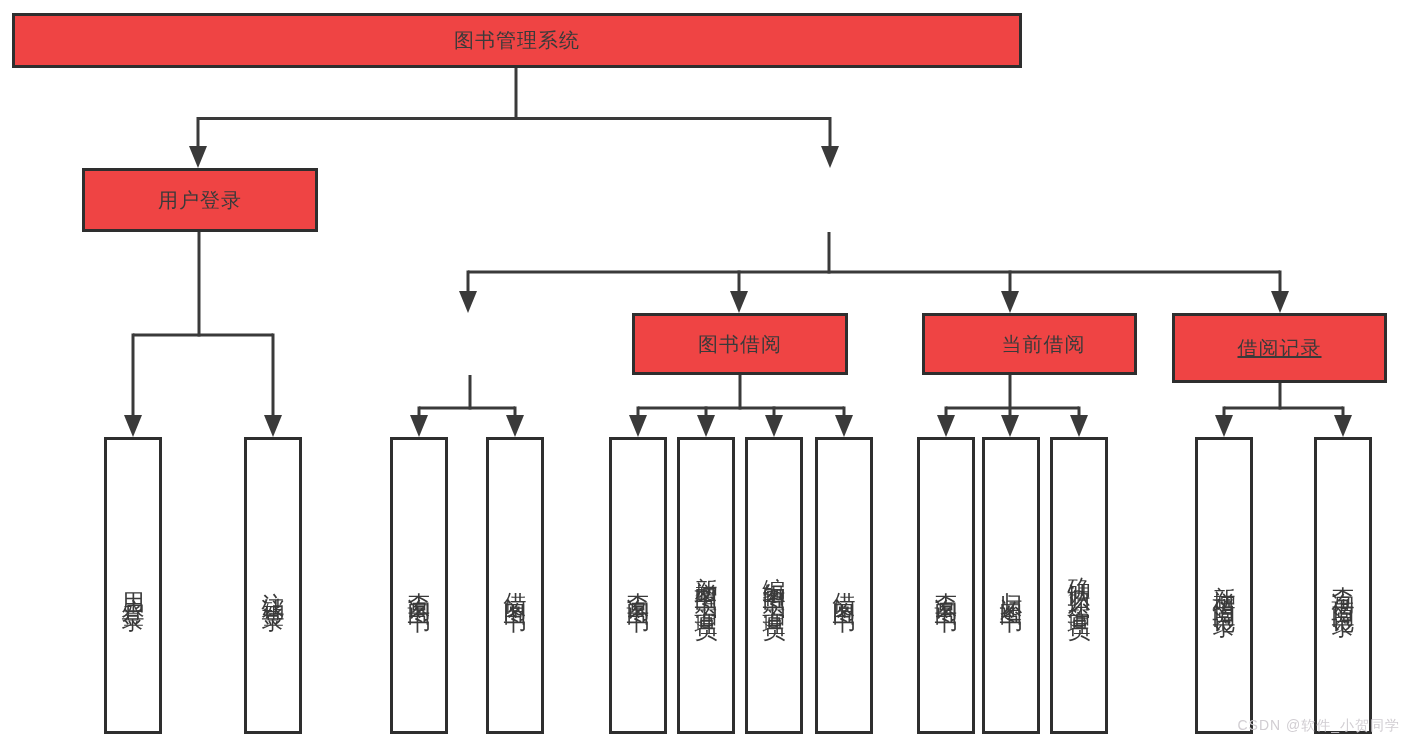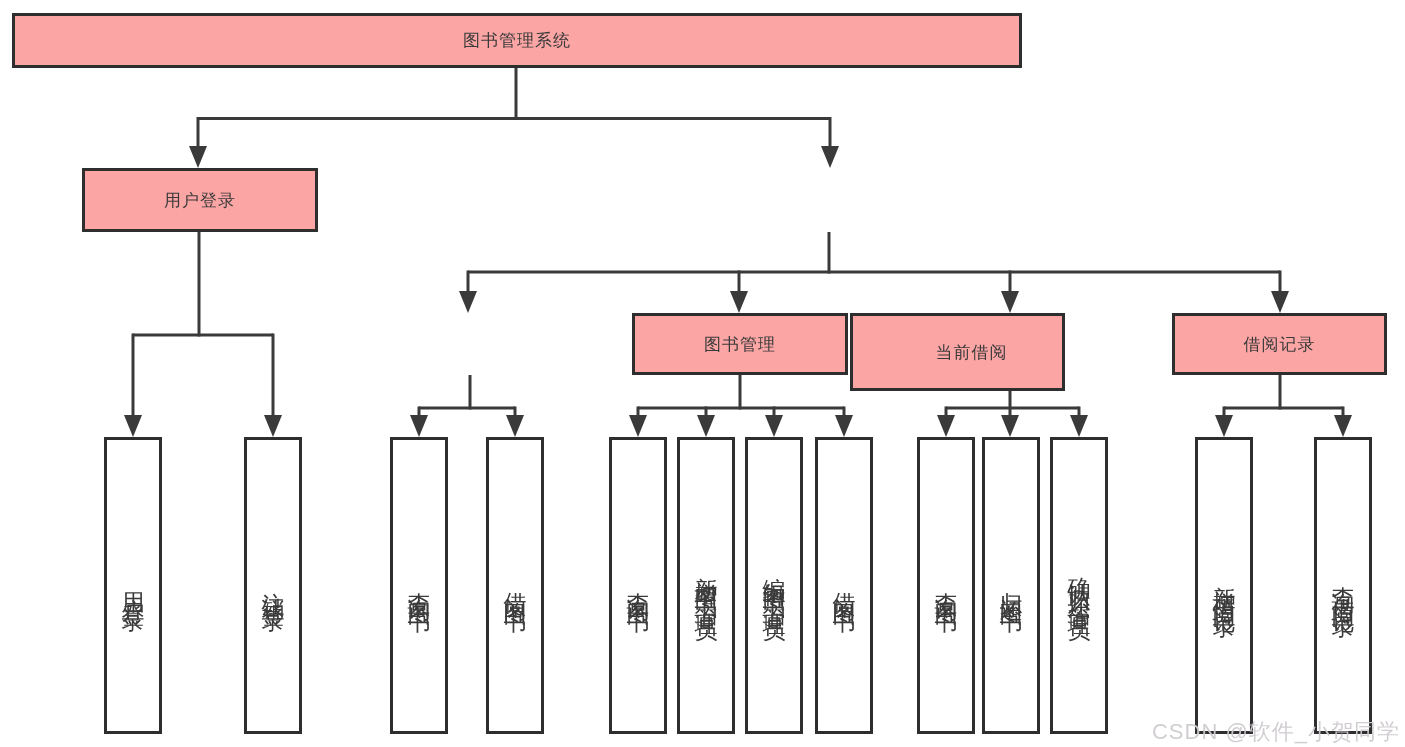--- a/index.html
+++ b/index.html
@@ -18,25 +18,25 @@
   .connectors {
     position: absolute;
     left: 0;
     top: 0;
     z-index: 1;
   }
   .hbox {
     position: absolute;
     box-sizing: border-box;
     border: 3px solid #2e2e2e;
-    background: #fca5a5;
+    background: #ef4444;
     display: flex;
     align-items: center;
     justify-content: center;
-    font-size: 17px;
+    font-size: 20px;
     color: #3a3a3a;
     letter-spacing: 1px;
     z-index: 2;
   }
   .leaf {
     position: absolute;
     box-sizing: border-box;
     top: 437px;
     width: 58px;
     height: 297px;
@@ -53,21 +53,21 @@
     font-size: 23px;
     line-height: 1;
     letter-spacing: 6px;
     color: #3a3a3a;
     white-space: nowrap;
   }
   .watermark {
     position: absolute;
     top: 717px;
     right: 5px;
-    font-size: 22px;
+    font-size: 14px;
     letter-spacing: 1px;
     color: #cfcbd0;
     opacity: 0.95;
     z-index: 5;
     white-space: nowrap;
   }
 </style>
 </head>
 <body>
 
@@ -135,23 +135,23 @@
       <polygon points="1070,415 1088,415 1079,437"></polygon>
       <polygon points="1215,415 1233,415 1224,437"></polygon>
       <polygon points="1334,415 1352,415 1343,437"></polygon>
     </g>
   </svg>
 
   <div class="hbox" style="left:12px; top:13px; width:1010px; height:55px;">图书管理系统</div>
 
   <div class="hbox" style="left:82px; top:168px; width:236px; height:64px;">用户登录</div>
 
-  <div class="hbox" style="left:632px; top:313px; width:216px; height:62px;">图书管理</div>
-  <div class="hbox" style="left:850px; top:313px; width:215px; height:78px;padding-left:28px;">当前借阅</div>
-  <div class="hbox" style="left:1172px; top:313px; width:215px; height:62px;">借阅记录</div>
+  <div class="hbox" style="left:632px; top:313px; width:216px; height:62px;">图书借阅</div>
+  <div class="hbox" style="left:922px; top:313px; width:215px; height:62px;padding-left:28px;">当前借阅</div>
+  <div class="hbox" style="left:1172px; top:313px; width:215px; height:70px;text-decoration:underline;">借阅记录</div>
 
   <div class="leaf" style="left:104px;">
     <span class="vtext">用户登录</span>
   </div>
   <div class="leaf" style="left:244px;">
     <span class="vtext">注销登录</span>
   </div>
 
   <div class="leaf" style="left:390px;">
     <span class="vtext">查询图书</span>

